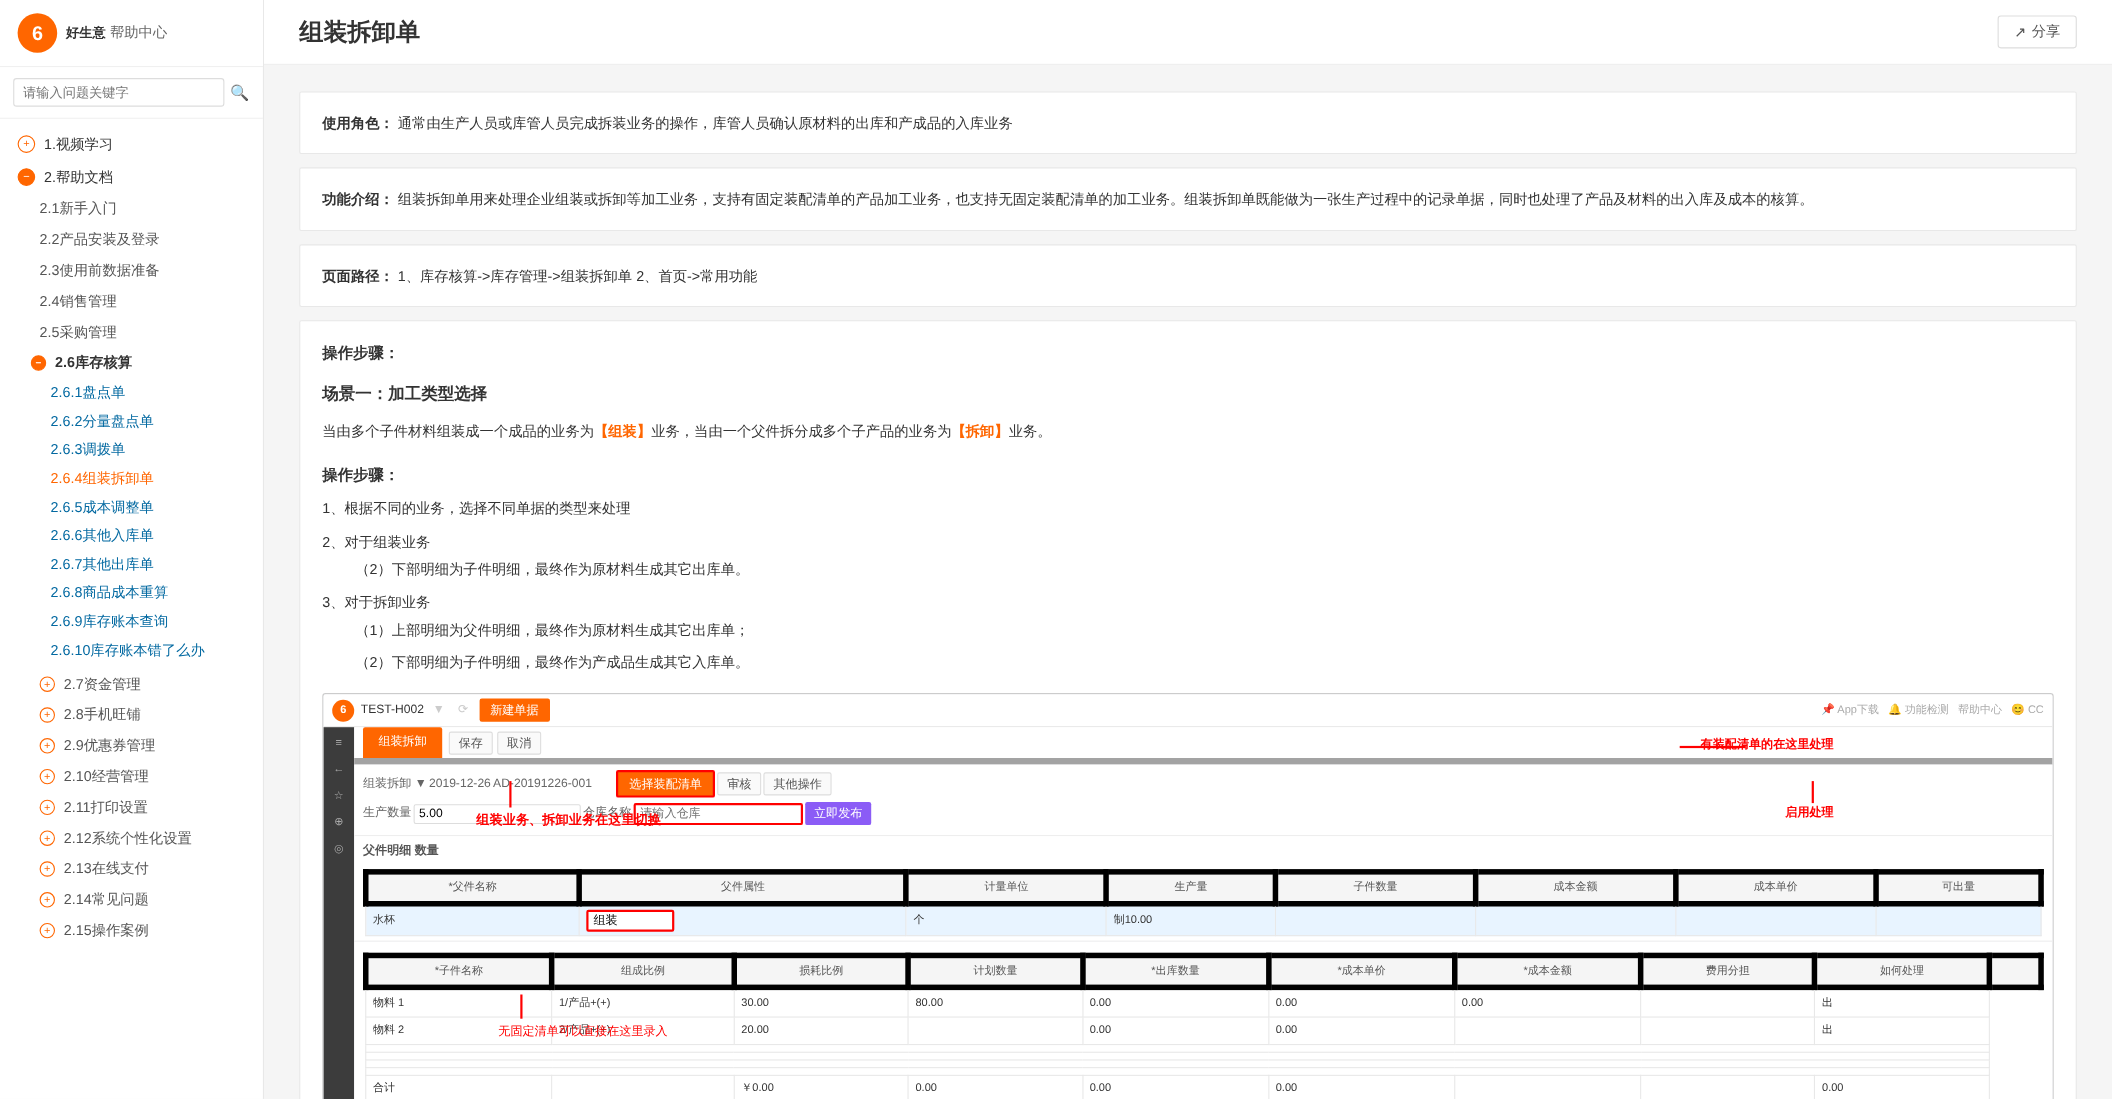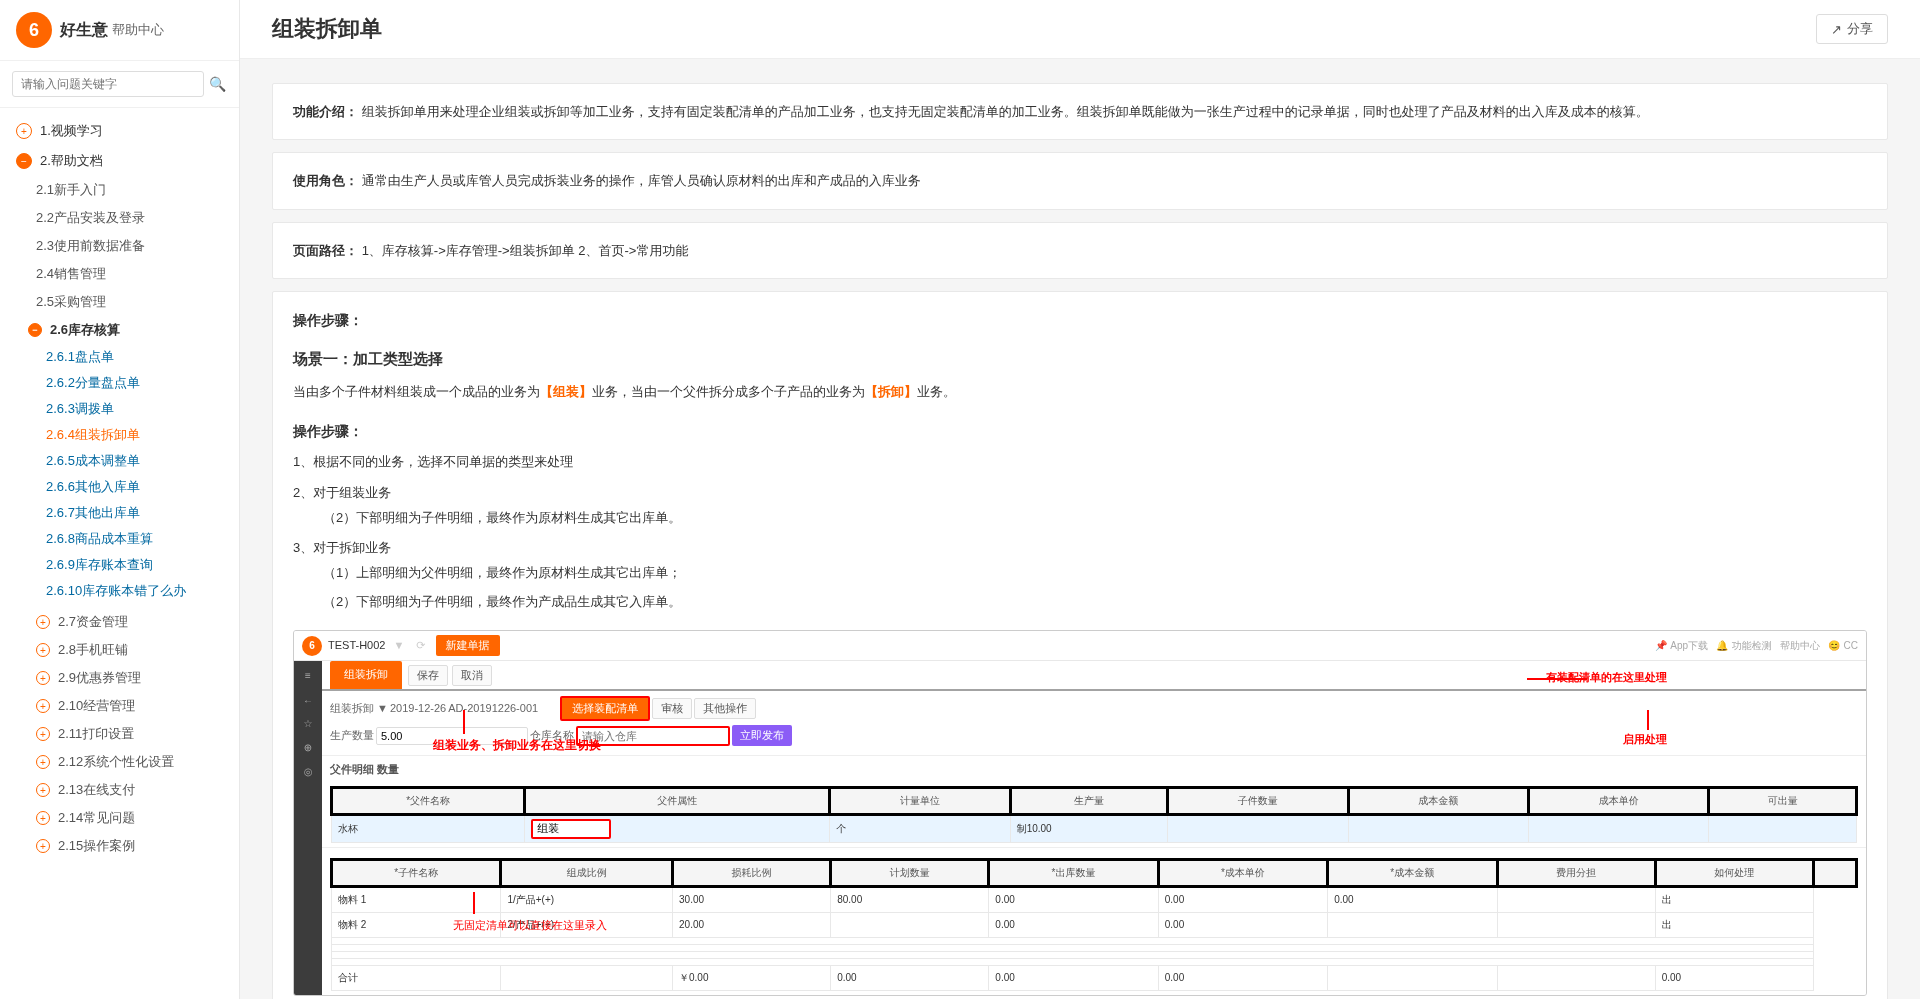--- a/index.html
+++ b/index.html
@@ -25,21 +25,21 @@
     }
     .logo-circle {
       width: 36px; height: 36px;
       background: #f60;
       border-radius: 50%;
       display: flex; align-items: center; justify-content: center;
       color: #fff; font-size: 18px; font-weight: bold;
       margin-right: 8px;
       flex-shrink: 0;
     }
-    .logo-text { font-size: 16px; color: #333; font-weight: bold; text-align: center; }
+    .logo-text { font-size: 12px; color: #333; font-weight: bold; text-align: center; }
     .logo-sub { font-size: 13px; color: #666; margin-left: 4px; }
 
     #search-box {
       padding: 10px 12px;
       border-bottom: 1px solid #f0f0f0;
       display: flex; align-items: center; gap: 6px;
     }
     #search-box input {
       flex: 1;
       border: 1px solid #ddd;
@@ -215,21 +215,21 @@
     .app-form-label { color: #666; font-size: 11px; white-space: nowrap; }
     .app-form-input {
       border: 1px solid #ddd; border-radius: 2px; padding: 2px 4px;
       font-size: 11px; background: #fff; min-width: 80px;
     }
     .app-form-input.highlighted { border: 2px solid #f00; }
     .app-table {
       width: 100%; border-collapse: collapse; font-size: 10px; margin-top: 6px;
     }
     .app-table th {
-      background: #f5f5f5; border: 3px solid #000000; padding: 3px 6px;
+      background: #f5f5f5; border: 5px solid #000000; padding: 3px 6px;
       text-align: center; color: #555; font-weight: normal;
     }
     .app-table td {
       border: 1px solid #e8e8e8; padding: 3px 6px; color: #333;
     }
     .app-table tr.selected { background: #e8f4ff; }
 
     .app-outer {
       position: relative;
     }
@@ -325,27 +325,27 @@
     <h1>组装拆卸单</h1>
     <button class="share-btn">
       <span style="font-size:13px;">↗</span>
       <span>分享</span>
     </button>
   </div>
 
   <div id="content-area">
 
     <div class="content-card">
+      <span class="field-label">使用角色：</span>
+      <span>通常由生产人员或库管人员完成拆装业务的操作，库管人员确认原材料的出库和产成品的入库业务</span>
+    </div>
+
+    <div class="content-card">
       <span class="field-label">功能介绍：</span>
       <span>组装拆卸单用来处理企业组装或拆卸等加工业务，支持有固定装配清单的产品加工业务，也支持无固定装配清单的加工业务。组装拆卸单既能做为一张生产过程中的记录单据，同时也处理了产品及材料的出入库及成本的核算。</span>
-    </div>
-
-    <div class="content-card">
-      <span class="field-label">使用角色：</span>
-      <span>通常由生产人员或库管人员完成拆装业务的操作，库管人员确认原材料的出库和产成品的入库业务</span>
     </div>
 
     <div class="content-card">
       <span class="field-label">页面路径：</span>
       <span>1、库存核算-&gt;库存管理-&gt;组装拆卸单  2、首页-&gt;常用功能</span>
     </div>
 
     <div class="content-card">
       <div class="section-title">操作步骤：</div>
 
@@ -387,21 +387,21 @@
             <div style="width:28px; background:#3c3c3c; display:flex; flex-direction:column; align-items:center; padding-top:6px;">
               <div style="color:#aaa; font-size:10px; margin-bottom:6px;">≡</div>
               <div style="color:#aaa; font-size:10px; margin-bottom:6px;">←</div>
               <div style="color:#aaa; font-size:10px; margin-bottom:6px;">☆</div>
               <div style="color:#aaa; font-size:10px; margin-bottom:6px;">⊕</div>
               <div style="color:#aaa; font-size:10px; margin-bottom:6px;">◎</div>
             </div>
 
             <div style="flex:1; display:flex; flex-direction:column; position:relative;">
 
-              <div style="background:#fff; display:flex; align-items:center; border-bottom:2px solid #a3a3a3; padding:0 8px;">
+              <div style="background:#fff; display:flex; align-items:center; border-bottom:6px solid #a3a3a3; padding:0 8px;">
                 <div style="background:#f60; color:#fff; padding:4px 14px; font-size:11px; cursor:pointer; border-radius:2px 2px 0 0; margin-right:2px;">组装拆卸</div>
                 <button class="app-btn-gray" style="font-size:11px; margin-left:4px;">保存</button>
                 <button class="app-btn-gray" style="font-size:11px; margin-left:4px;">取消</button>
               </div>
 
               <div style="background:#fff; padding:5px 8px; border-bottom:1px solid #eee;">
                 <div class="app-form-row">
                   <span class="app-form-label">组装拆卸 ▼</span>
                   <span class="app-form-label">2019-12-26</span>
                   <span class="app-form-label">AD-20191226-001</span>

